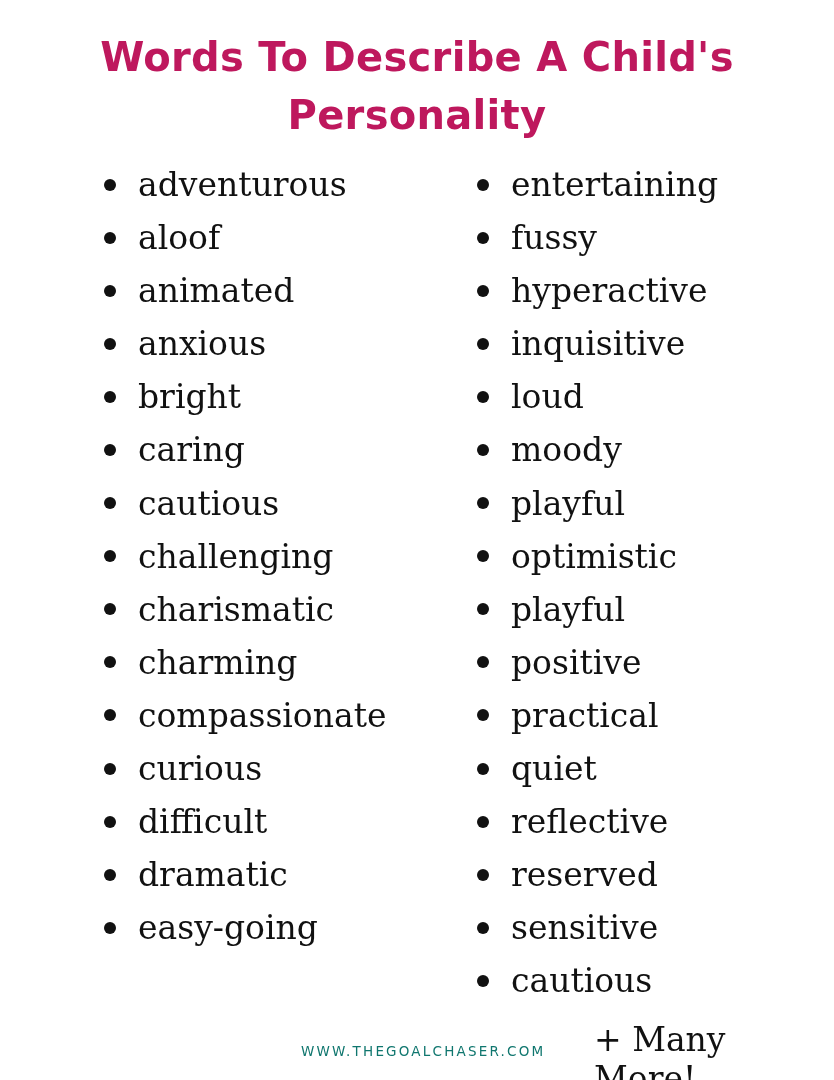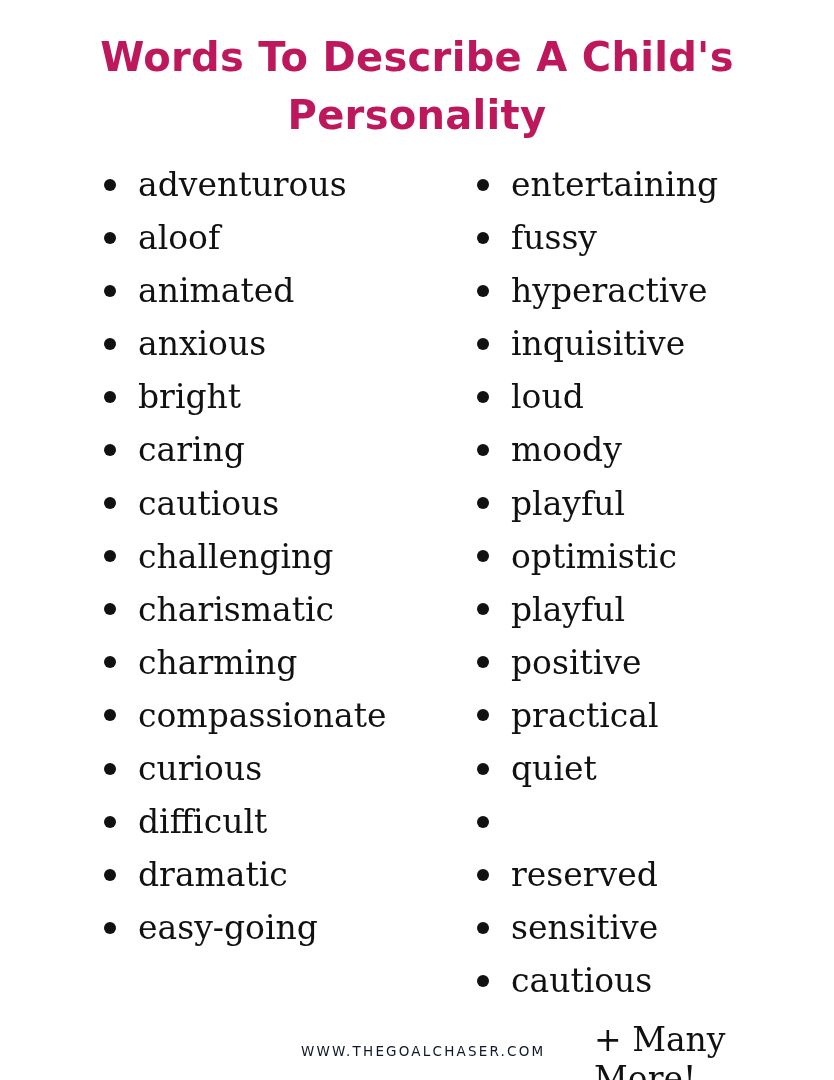--- a/index.html
+++ b/index.html
@@ -12,21 +12,21 @@
     .col { position: absolute; top: 154px; margin: 4px; padding: 0; list-style: none; text-align: center; }
     .col.left { left: 100px; }
     .col.right { left: 473px; }
     .item {
       font-family: "DejaVu Serif", serif; font-size: 33px; line-height: 53.1px;
       height: 53.1px; white-space: nowrap; display: flex; align-items: center;
     }
     .bullet { display: inline-block; width: 12px; height: 12px; border-radius: 50%; background: #111; margin-right: 22px; flex: 0 0 auto; }
     .website {
       position: absolute; left: 301px; top: 1043px;
-      font-family: "DejaVu Sans", sans-serif; font-size: 13.5px; letter-spacing: 2.2px; color: #0f172a;
+      font-family: "DejaVu Sans", sans-serif; font-size: 13.5px; letter-spacing: 2.2px; color: #0f766e;
     }
     .more {
       position: absolute; left: 594px; top: 1020px;
       font-family: "DejaVu Serif", serif; font-size: 33px; color: #111;
     }
   </style>
 </head>
 <body>
 
 <div class="title">
@@ -141,20 +141,21 @@
   <li class="item">
       <span class="bullet"></span>
       <span>practical</span>
     </li>
   <li class="item">
       <span class="bullet"></span>
       <span>quiet</span>
     </li>
   <li class="item">
       <span class="bullet"></span>
+      <span>reflective</span>
     </li>
   <li class="item">
       <span class="bullet"></span>
       <span>reserved</span>
     </li>
   <li class="item">
       <span class="bullet"></span>
       <span>sensitive</span>
     </li>
   <li class="item">

